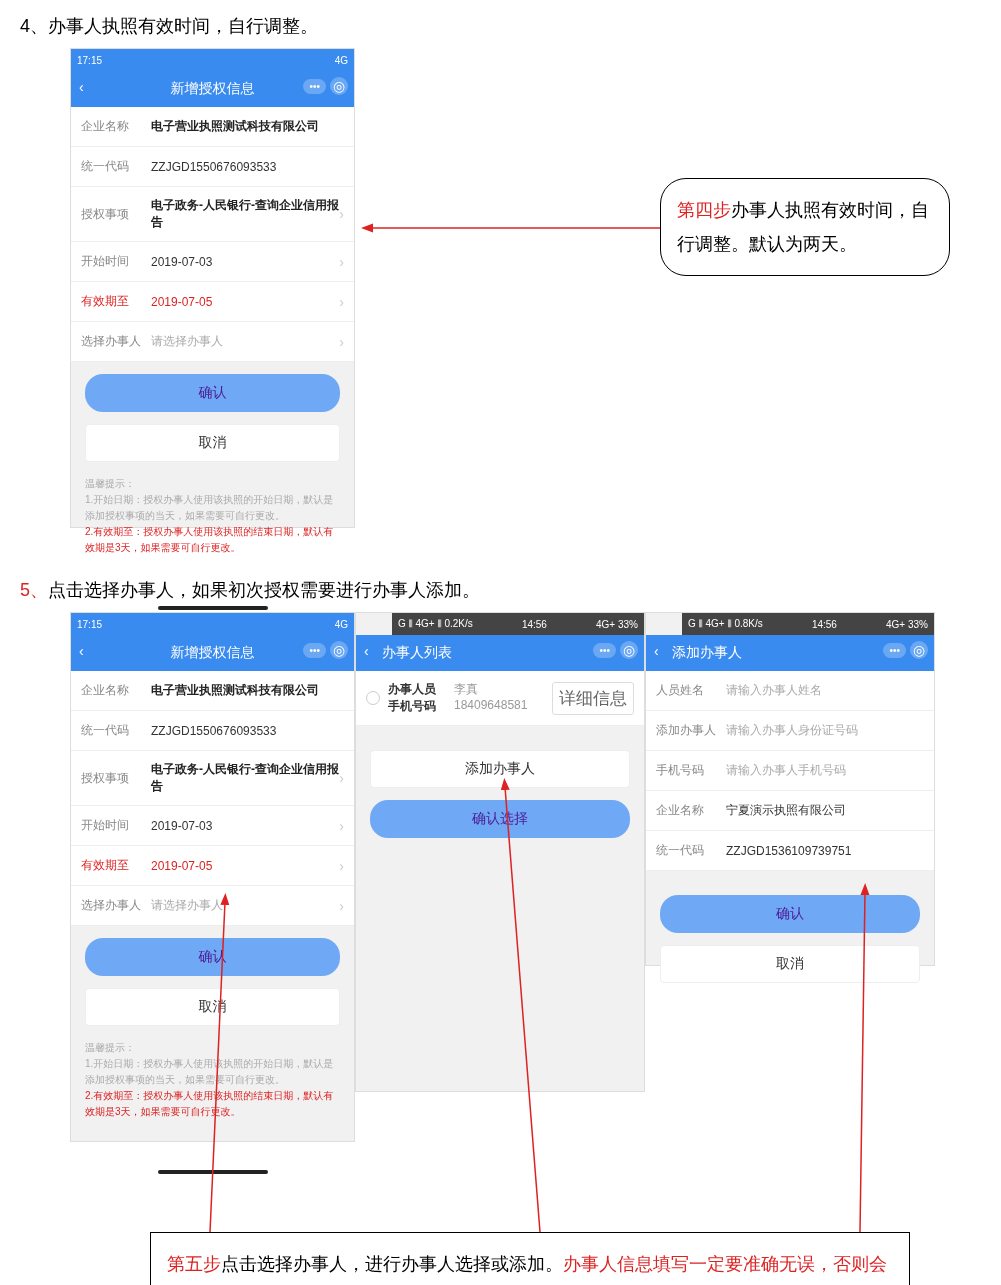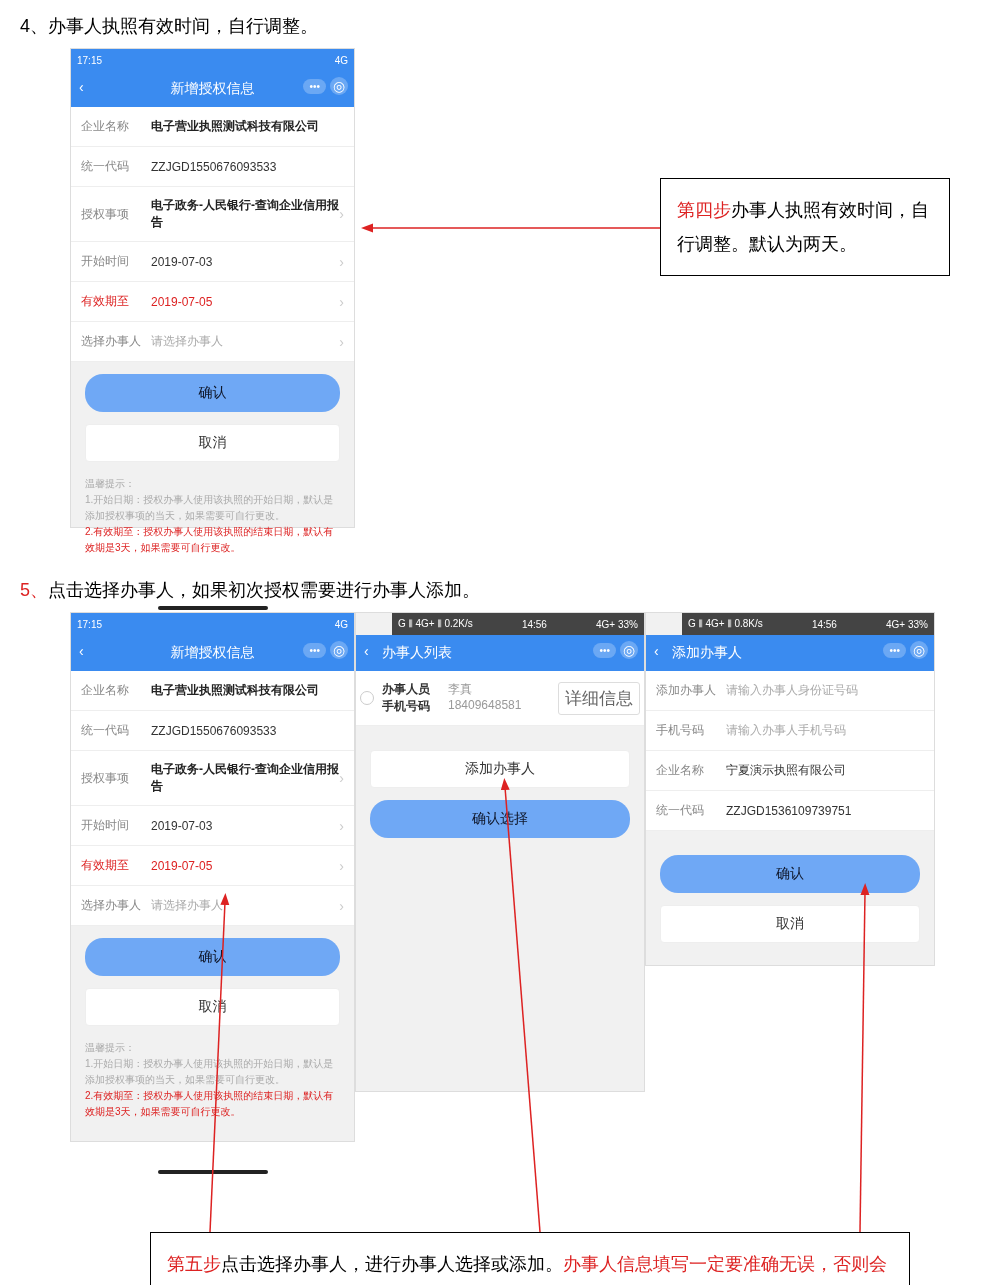--- a/index.html
+++ b/index.html
@@ -78,36 +78,36 @@
   .row .lab.red { color: #d22; }
   .row .val.gray { color: #aaa; }
   .row .chev { color: #ccc; font-size: 14px; }
   .btn {
     margin: 12px 14px 6px;
     height: 38px;
     border-radius: 4px;
     display: flex; align-items: center; justify-content: center;
     font-size: 14px;
   }
-  .btn.primary { background: #6fa8f5; color: #0f172a; border-radius: 18px; }
+  .btn.primary { background: #6fa8f5; color: #4c1d95; border-radius: 18px; }
   .btn.secondary { background: #fff; color: #333; border: 1px solid #eee; }
   .tips {
     padding: 8px 14px 20px;
     font-size: 10px;
     color: #aaa;
     line-height: 1.6;
   }
   .tips .red { color: #d22; }
   .homebar {
     height: 4px; width: 110px; background: #222; border-radius: 2px;
     margin: 30px auto 6px;
   }
   .listitem {
     background: #fff;
-    padding: 10px 4px;
+    padding: 10px 10px;
     display: flex; align-items: center; gap: 8px;
     border-bottom: 1px solid #eee;
   }
   .listitem .info { flex: 1; }
   .listitem .info div { display: flex; gap: 8px; }
   .listitem .info .lab { width: 58px; color: #333; font-weight: 600; }
   .listitem .info .val { color: #999; }
   .detailbtn {
     border: 1px solid #ddd; border-radius: 3px;
     padding: 4px 6px; font-size: 17px; color: #666;
@@ -182,21 +182,21 @@
       <div class="btn secondary">取消</div>
       <div class="tips">
         <div>温馨提示：</div>
         <div>1.开始日期：授权办事人使用该执照的开始日期，默认是添加授权事项的当天，如果需要可自行更改。</div>
         <div class="red">2.有效期至：授权办事人使用该执照的结束日期，默认有效期是3天，如果需要可自行更改。</div>
       </div>
       <div class="homebar"></div>
     </div>
   </div>
 
-  <div class="callout" style="top:130px; left:650px; width:290px;">
+  <div class="callout" style="top:130px; left:650px; width:290px;border-radius:26px;">
     <span class="red">第四步</span><span>办事人执照有效时间，自行调整。默认为两天。</span>
   </div>
 
   <svg class="arrows" width="1001" height="520">
     <defs>
       <marker id="ah1" markerWidth="10" markerHeight="10" refX="2" refY="3" orient="auto">
         <path d="M0,0 L0,6 L8,3 z" fill="#d22"></path>
       </marker>
     </defs>
     <line x1="650" y1="180" x2="360" y2="180" stroke="#d22" stroke-width="1.5" marker-end="url(#ah1)"></line>
@@ -301,20 +301,24 @@
       </div>
       <div class="titlebar">
         <span class="back">‹</span>
         <span style="margin-right:auto; margin-left:26px;">添加办事人</span>
         <span class="icons">
           <span class="pill">•••</span>
           <span class="circ">◎</span>
         </span>
       </div>
       <div class="row">
+          <span class="lab">人员姓名</span>
+          <span class="val gray">请输入办事人姓名</span>
+        </div>
+      <div class="row">
           <span class="lab">添加办事人</span>
           <span class="val gray">请输入办事人身份证号码</span>
         </div>
       <div class="row">
           <span class="lab">手机号码</span>
           <span class="val gray">请输入办事人手机号码</span>
         </div>
       <div class="row">
           <span class="lab">企业名称</span>
           <span class="val">宁夏演示执照有限公司</span>

